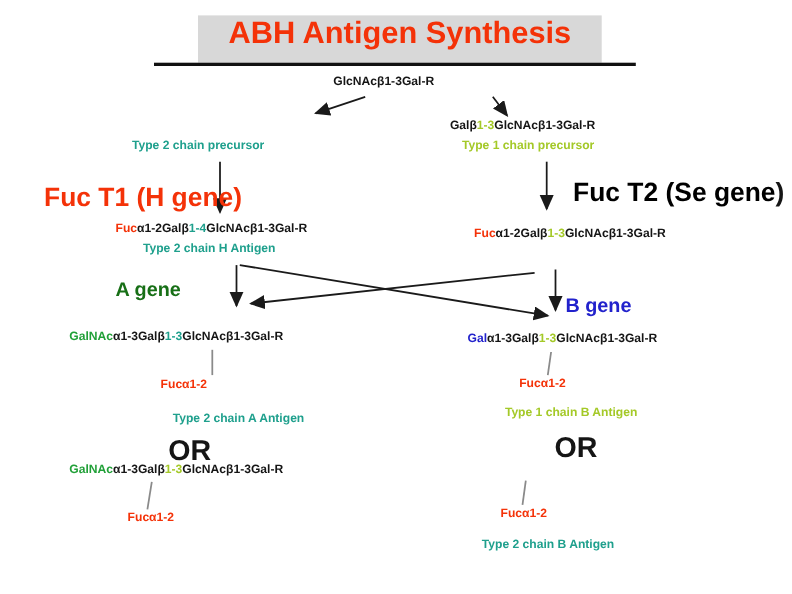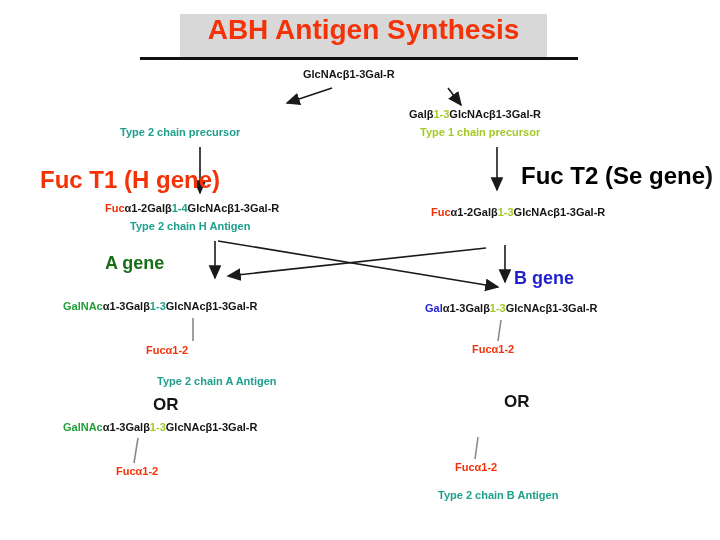--- a/index.html
+++ b/index.html
@@ -9,21 +9,21 @@
   }
   .txt { position:absolute; white-space:nowrap; font-size:11px; line-height:1.15; color:var(--black,#151515); }
   .title-box {
     position:absolute; left:180px; top:14px; width:367px; height:43px;
     background:var(--title_bg,#D8D8D8); display:flex; align-items:flex-start; justify-content:center;
   }
   .title-text { font-size:28px; color:var(--red,#F43208); }
   .underline { position:absolute; left:140px; top:57px; width:438px; height:3px; background:#111; }
   .enzyme { font-size:24px; }
   .gene { font-size:18px; }
-  .or { font-size:17px; }
+  .or { font-size:26px; }
   svg.overlay { position:absolute; left:0; top:0; width:720px; height:540px; pointer-events:none; }
   svg .arrow { stroke:#1a1a1a; stroke-width:1.6; fill:none; }
   svg .conn  { stroke:var(--connector_gray,#8A8A8A); stroke-width:1.6; fill:none; }
 </style>
 </head>
 <body>
 
 <div id="slide">
 
   <svg class="overlay" viewBox="0 0 720 540">
@@ -65,17 +65,18 @@
   <div class="txt" style="left:63px; top:421px;"><span style="color: rgb(33, 160, 56);">GalNAc</span><span style="color: rgb(21, 21, 21);">α1-3Galβ</span><span style="color: rgb(164, 201, 40);">1-3</span><span style="color: rgb(21, 21, 21);">GlcNAcβ1-3Gal-R</span></div>
   <div class="txt" style="left:116px; top:465px;"><span style="color: rgb(244, 50, 8);">Fucα1-2</span></div>
 
   <div class="txt" style="left:409px; top:108px;"><span style="color: rgb(21, 21, 21);">Galβ</span><span style="color: rgb(164, 201, 40);">1-3</span><span style="color: rgb(21, 21, 21);">GlcNAcβ1-3Gal-R</span></div>
   <div class="txt" style="left:420px; top:126px;"><span style="color: rgb(164, 201, 40);">Type 1 chain precursor</span></div>
   <div class="txt enzyme" style="left:521px; top:162px;"><span style="color: #000000;">Fuc T2 (Se gene</span><span style="color: rgb(21, 21, 21);">)</span></div>
   <div class="txt" style="left:431px; top:206px;"><span style="color: rgb(244, 50, 8);">Fuc</span><span style="color: rgb(21, 21, 21);">α1-2Galβ</span><span style="color: rgb(164, 201, 40);">1-3</span><span style="color: rgb(21, 21, 21);">GlcNAcβ1-3Gal-R</span></div>
   <div class="txt gene" style="left:514px; top:256px;margin-top:12px;"><span style="color: rgb(34, 34, 204);">B gene</span></div>
   <div class="txt" style="left:425px; top:302px;"><span style="color: rgb(34, 34, 204);">Gal</span><span style="color: rgb(21, 21, 21);">α1-3Galβ</span><span style="color: rgb(164, 201, 40);">1-3</span><span style="color: rgb(21, 21, 21);">GlcNAcβ1-3Gal-R</span></div>
   <div class="txt" style="left:472px; top:343px;"><span style="color: rgb(244, 50, 8);">Fucα1-2</span></div>
+  <div class="txt" style="left:459px; top:369px;"><span style="color: rgb(164, 201, 40);">Type 1 chain B Antigen</span></div>
   <div class="txt or" style="left:504px; top:392px;">OR</div>
   <div class="txt" style="left:455px; top:461px;"><span style="color: rgb(244, 50, 8);">Fucα1-2</span></div>
   <div class="txt" style="left:438px; top:489px;"><span style="color: rgb(31, 160, 141);">Type 2 chain B Antigen</span></div>
 
 </div>
 
 </body></html>

